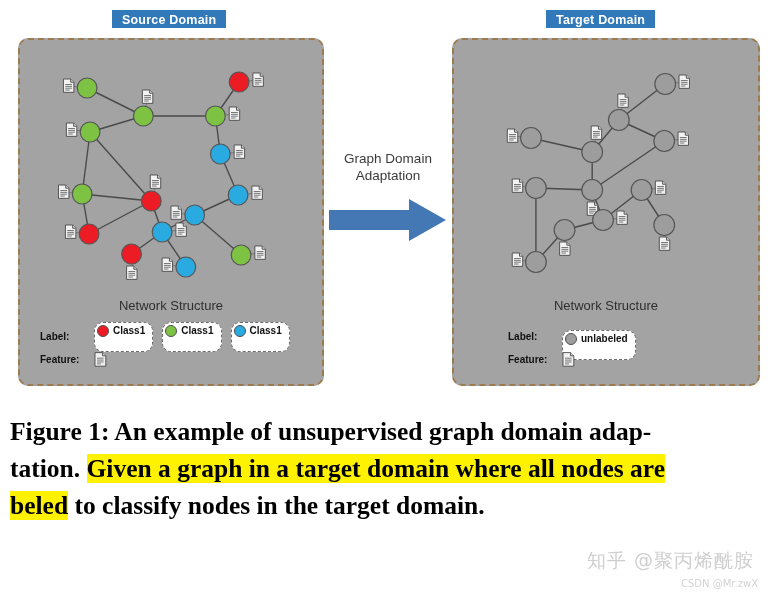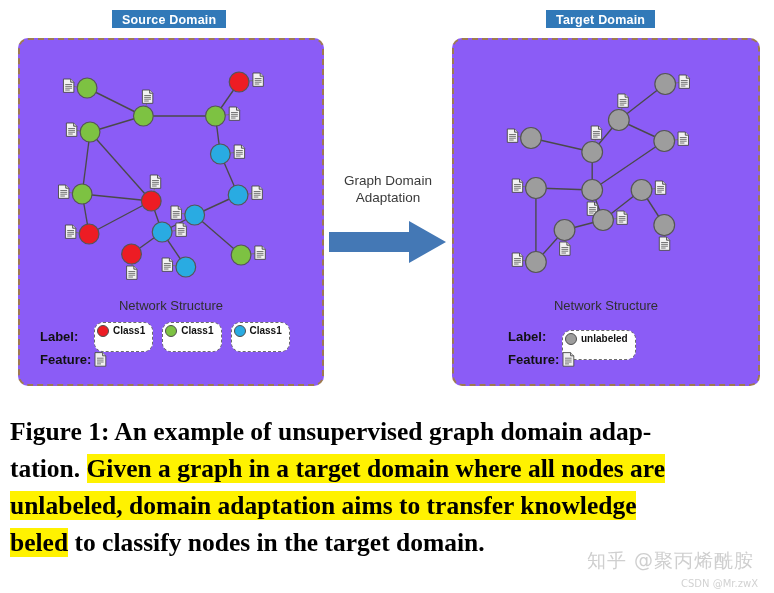--- a/index.html
+++ b/index.html
@@ -36,21 +36,21 @@
     white-space: nowrap;
     line-height: 14px;
   }
   #source-domain-title { left: 112px; top: 10px; }
   #target-domain-title { left: 546px; top: 10px; }
 
   .domain-panel {
     position: absolute;
     border: 2px dashed #9E7B4F;
     border-radius: 10px;
-    background: #8b5cf6;
+    background: #a3a3a3;
     box-sizing: border-box;
   }
   #source-panel { left: 18px;  top: 38px; width: 306px; height: 348px; }
   #target-panel { left: 452px; top: 38px; width: 308px; height: 348px; }
 
   .graph-canvas {
     position: absolute;
     left: 0; top: 0;
     width: 100%;
     height: 262px;
@@ -73,21 +73,21 @@
     top: 286px;
     font-family: "Liberation Sans", sans-serif;
   }
   .legend-row {
     display: flex;
     align-items: center;
     height: 21px;
     margin-bottom: 2px;
   }
   .legend-key {
-    font-size: 13px;
+    font-size: 10px;
     font-weight: bold;
     color: #111;
     width: 54px;
     flex: 0 0 54px;
   }
   .legend-chip {
     display: inline-flex;
     align-items: center;
     border: 1px dashed #6b6b6b;
     border-radius: 9px;
@@ -124,21 +124,20 @@
     width: 128px;
     height: 110px;
     text-align: center;
   }
   #transfer-label {
     font-family: "Liberation Sans", sans-serif;
     font-size: 13.5px;
     color: #3a3a3a;
     line-height: 17px;
     white-space: pre-line;
-    margin-top: 22px;
   }
   #transfer-arrow {
     margin-top: 13px;
   }
 
   
   #caption {
     position: absolute;
     left: 10px;
     top: 413px;
@@ -483,21 +482,18 @@
 </div>
 
 <div id="caption">
   <div>
     <span>Figure 1: An example of unsupervised graph domain adap-</span>
   </div>
   <div>
     <span>tation. </span><span class="hl">Given a graph in a target domain where all nodes are</span>
   </div>
   <div>
-    <span class="hl">unlabeled, domain adaptation aims to transfer knowledge</span>
-  </div>
-  <div>
     <span class="hl">beled</span><span> to classify nodes in the target domain.</span>
   </div>
 </div>
 
 <div id="watermark-zhihu">知乎 @聚丙烯酰胺</div>
 <div id="watermark-csdn">CSDN @Mr.zwX</div>
 
 </body></html>

